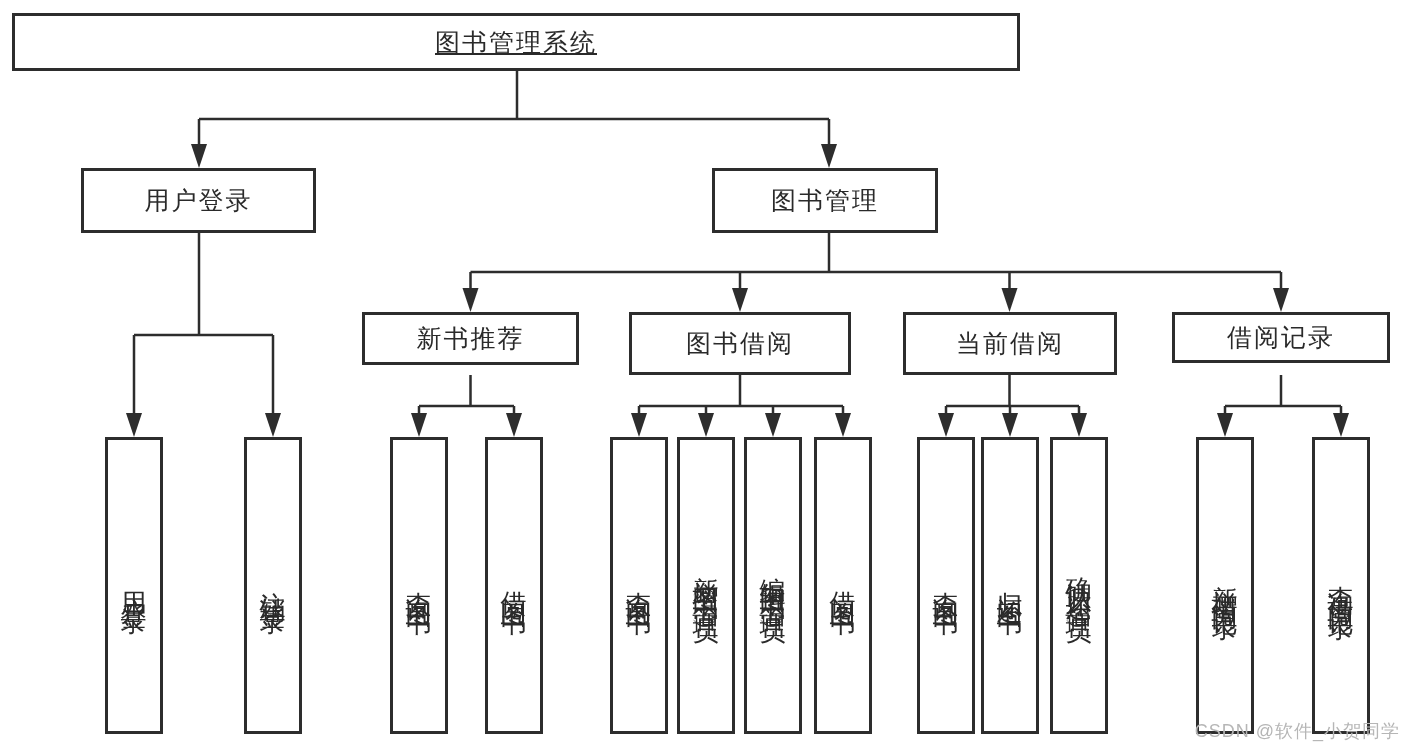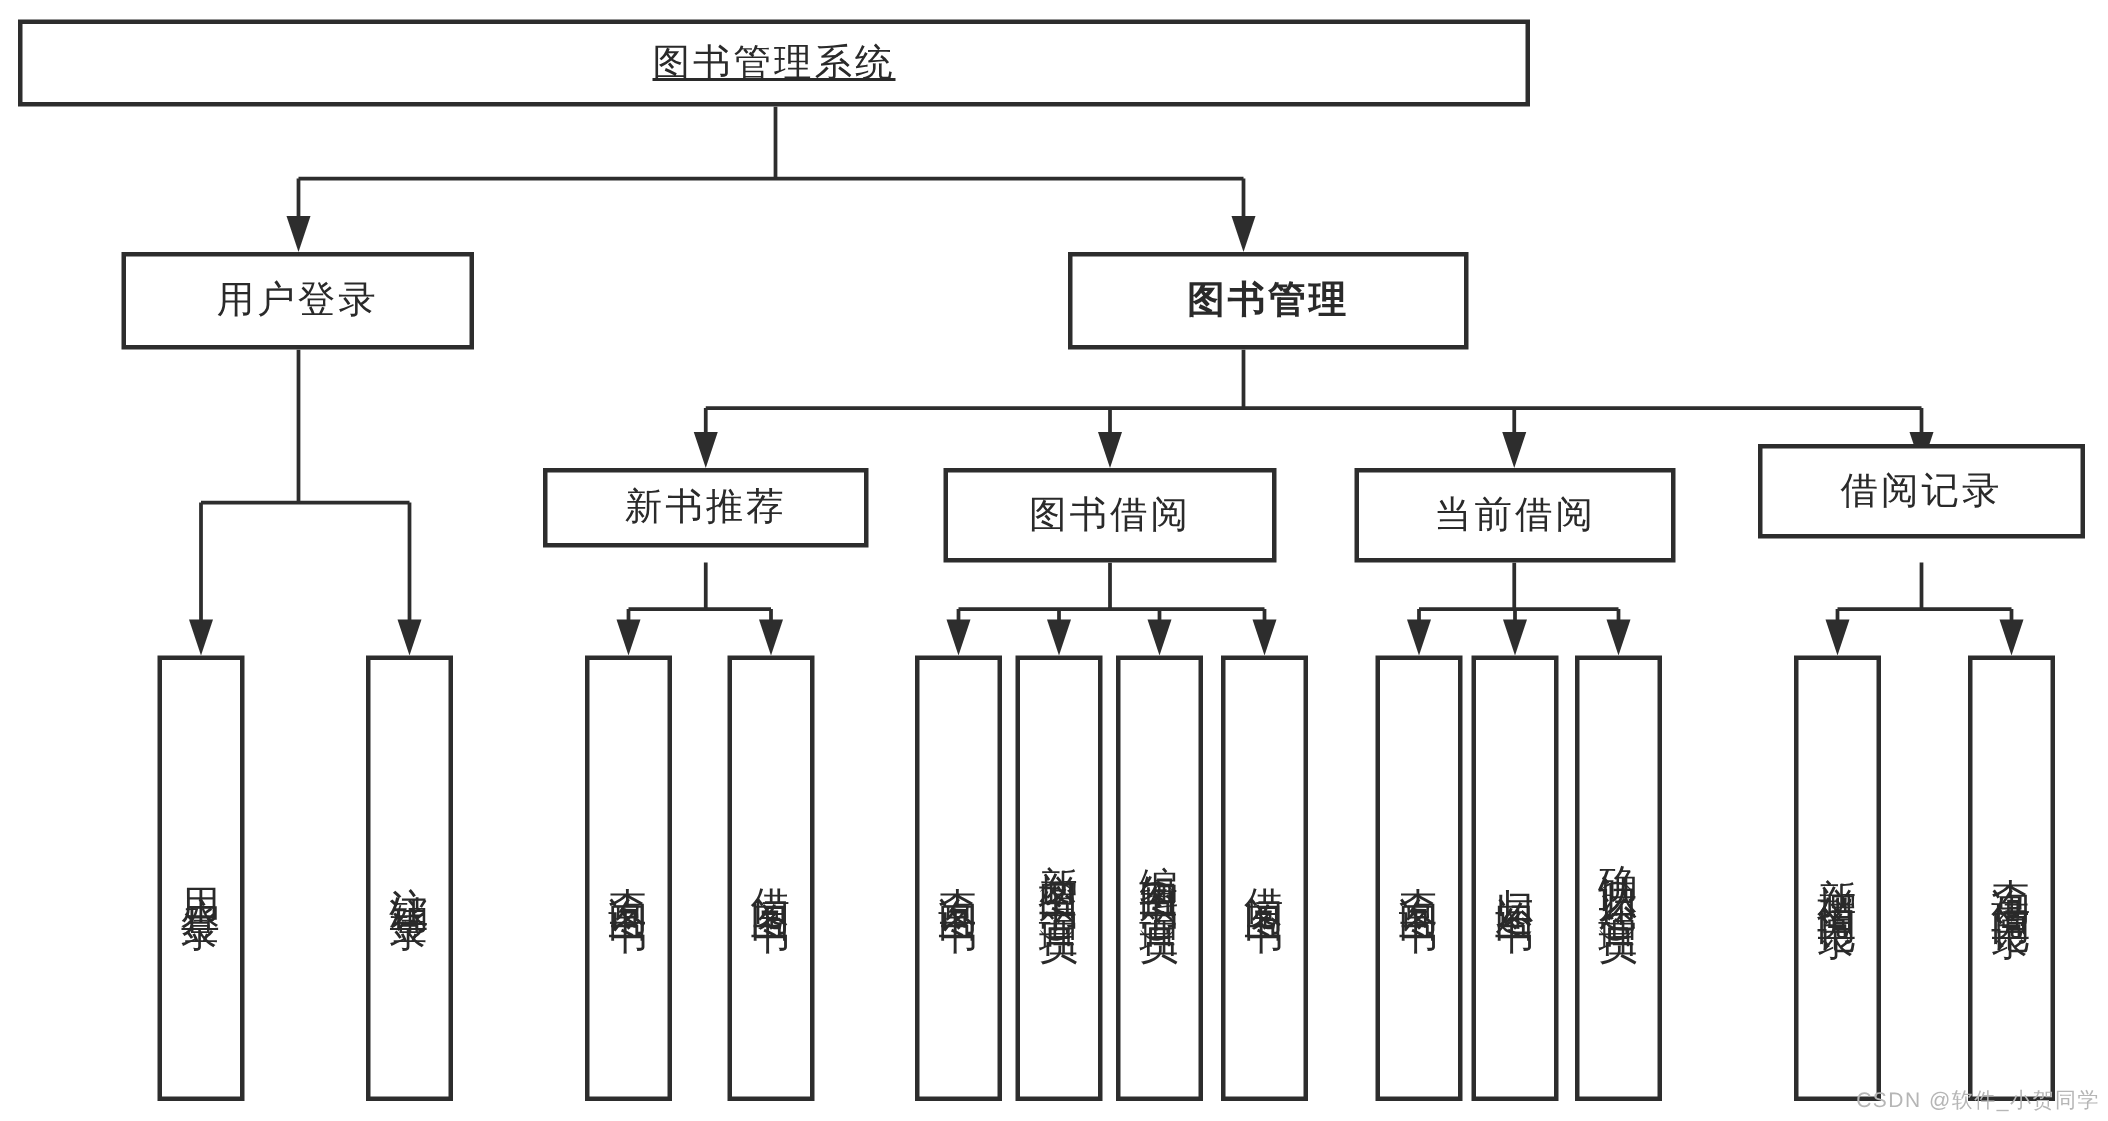--- a/index.html
+++ b/index.html
@@ -18,34 +18,34 @@
     white-space:nowrap;
   }
   .leaf .txt{
     writing-mode:vertical-rl;text-orientation:mixed;
     letter-spacing:6px;font-size:26px;line-height:1;
     position:relative;top:-3px;
   }
   
   .n-root{left:12px;top:13px;width:1008px;height:58px;text-decoration:underline;}
   .n-user{left:81px;top:168px;width:235px;height:65px;}
-  .n-books{left:712px;top:168px;width:267px;height:65px;font-weight:bold;}
+  .n-books{left:712px;top:168px;width:226px;height:65px;}
   .n-sec0{left:362px;top:312px;width:217px;height:53px;}
   .n-sec1{left:629px;top:312px;width:222px;height:63px;}
   .n-sec2{left:903px;top:312px;width:214px;height:63px;}
-  .n-sec3{left:1172px;top:296px;width:218px;height:63px;}
+  .n-sec3{left:1172px;top:312px;width:218px;height:51px;}
   .leaf{top:437px;width:58px;height:297px;}
   .l-a0{left:105px;} .l-a1{left:244px;}
   .l-b0{left:390px;} .l-b1{left:485px;}
   .l-c0{left:610px;} .l-c1{left:677px;} .l-c2{left:744px;} .l-c3{left:814px;}
   .l-d0{left:917px;} .l-d1{left:981px;} .l-d2{left:1050px;}
   .l-e0{left:1196px;} .l-e1{left:1312px;}
   .watermark{
     position:absolute;right:5px;bottom:4px;
-    font-size:14px;letter-spacing:1px;color:#b6b6b6;
+    font-size:18px;letter-spacing:1px;color:#b6b6b6;
     white-space:nowrap;
   }
 </style>
 </head>
 <body>
 
 <svg class="connector-layer" viewBox="0 0 1405 747">
   <g stroke="#2d2d2d" stroke-width="2.5" fill="none">
     <path d="M517 71 V119
              M199 119 H829

